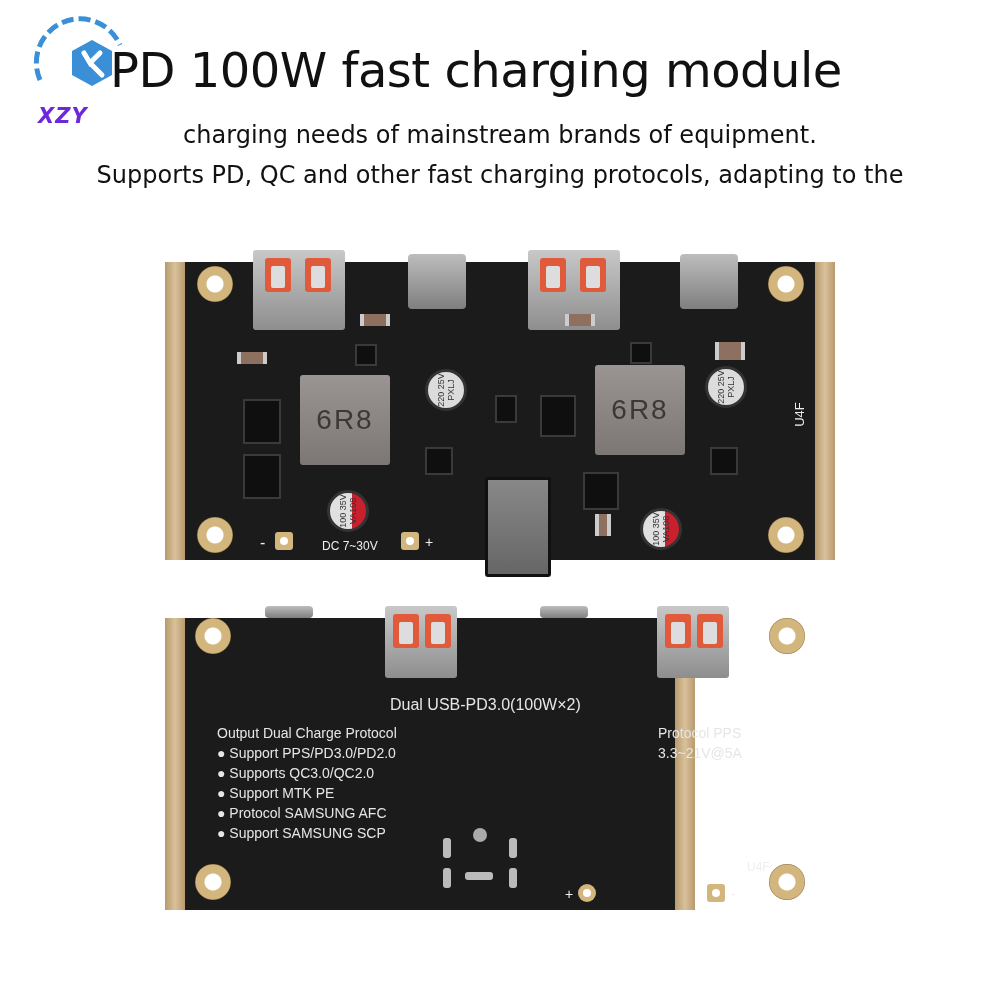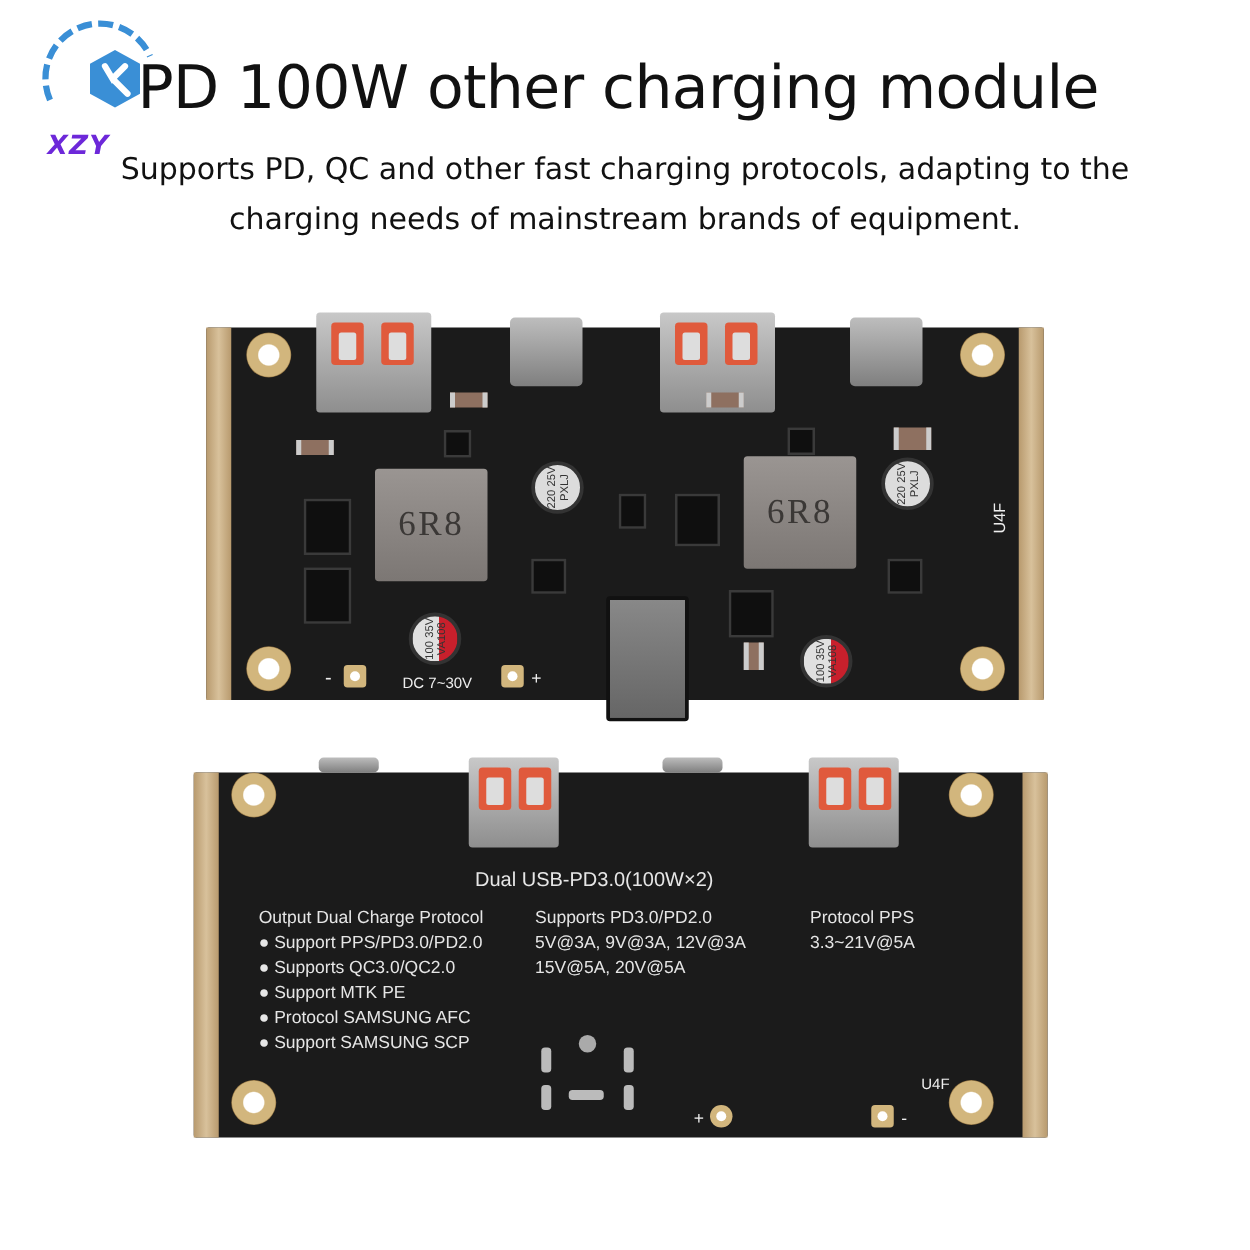--- a/index.html
+++ b/index.html
@@ -9,21 +9,21 @@
 .title{left:110px;top:42px;font-size:48px;color:#111;font-family:"DejaVu Sans",sans-serif;letter-spacing:-0.5px;white-space:nowrap}
 .sub{left:0;width:1000px;text-align:center;font-size:24px;color:#111;font-family:"DejaVu Sans",sans-serif;line-height:40px;top:115px}
 .brand{left:38px;top:104px;font-size:21px;font-weight:bold;font-style:italic;color:#6d28d9;font-family:"DejaVu Sans",sans-serif;letter-spacing:1px}
 .pcb{background:#1b1b1b;border-radius:2px}
 .edge{background:linear-gradient(90deg,#b89a6e,#d8c19b,#b89a6e);width:20px}
 .hole{width:36px;height:36px;border-radius:50%;background:radial-gradient(circle,#fff 0 8px,#d2b67d 9px 17px,#8a6b3a 18px);}
 .usbA{background:linear-gradient(#c8c8c8,#8e8e8e);border-radius:3px}
 .usbA .tab{position:absolute;top:8px;width:26px;height:34px;background:#e05a3c;border-radius:3px}
 .usbA .tab::after{content:"";position:absolute;left:6px;top:8px;width:14px;height:22px;background:#ddd;border-radius:2px}
 .usbC{background:linear-gradient(#bdbdbd,#7f7f7f);border-radius:4px}
-.ind{background:linear-gradient(#9a9592,#7c7774);border-radius:3px;color:#3b3836;font-size:28px;font-family:Liberation Serif, serif;display:flex;align-items:center;justify-content:center;letter-spacing:2px}
+.ind{background:linear-gradient(#9a9592,#7c7774);border-radius:3px;color:#3b3836;font-size:28px;font-family:Liberation Sans, sans-serif;display:flex;align-items:center;justify-content:center;letter-spacing:2px}
 .cap{border-radius:50%;background:#dcdcdc;border:3px solid #333;color:#333;font-size:9px;display:flex;align-items:center;justify-content:center;text-align:center;line-height:10px;transform:rotate(-90deg)}
 .capr{background:linear-gradient(#e0e0e0 60%,#c8202c 60%)}
 .chip{background:#0f0f0f;border:2px solid #3a3a3a}
 .smd{background:#8e7060;border-left:4px solid #ccc;border-right:4px solid #ccc}
 .silk{color:#eee;font-size:11px;white-space:nowrap}
 .btxt{color:#e6e6e6;font-size:14px;line-height:20px;white-space:nowrap}
 .pad{width:18px;height:18px;background:#d2b67d;border-radius:3px}
 .pad::after{content:"";display:block;width:8px;height:8px;margin:5px;border-radius:50%;background:#fff}
 .jack{background:linear-gradient(#888,#666);border:3px solid #111;border-radius:3px}
 </style>
@@ -32,24 +32,24 @@
 
 <div class="abs" style="left:20px;top:5px;width:120px;height:110px">
   <svg width="120" height="110" viewBox="0 0 120 110">
     <path d="M20 75 A42 42 0 1 1 100 40" fill="none" stroke="#3a8fd6" stroke-width="5" stroke-dasharray="12 5"></path>
     <polygon points="72,35 92,46 92,70 72,81 52,70 52,46" fill="#3a8fd6"></polygon>
     <path d="M64 48 L70 58 L80 48 M70 58 L82 70" stroke="#fff" stroke-width="5" fill="none" stroke-linecap="round"></path>
   </svg>
 </div>
 <div class="abs brand">XZY</div>
 
-<div class="abs title">PD 100W other charging module</div>
+<div class="abs title">PD 100W fast charging module</div>
 <div class="abs sub">
+  <div>charging needs of mainstream brands of equipment.</div>
   <div>Supports PD, QC and other fast charging protocols, adapting to the</div>
-  <div>charging needs of mainstream brands of equipment.</div>
 </div>
 
 <div class="abs pcb" style="left:165px;top:262px;width:670px;height:298px">
   <div class="abs edge" style="left:0;top:0;height:298px"></div>
   <div class="abs edge" style="right:0;top:0;height:298px"></div>
   <div class="abs hole" style="left:32px;top:4px"></div>
   <div class="abs hole" style="left:32px;top:255px"></div>
   <div class="abs hole" style="left:603px;top:4px"></div>
   <div class="abs hole" style="left:603px;top:255px"></div>
 
@@ -91,21 +91,21 @@
   <div class="abs jack" style="left:320px;top:215px;width:66px;height:100px"></div>
 
   <div class="abs silk" style="left:95px;top:272px;font-size:16px">-</div>
   <div class="abs pad" style="left:110px;top:270px"></div>
   <div class="abs silk" style="left:157px;top:277px;font-size:12px">DC 7~30V</div>
   <div class="abs pad" style="left:236px;top:270px"></div>
   <div class="abs silk" style="left:260px;top:272px;font-size:14px">+</div>
   <div class="abs silk" style="left:622px;top:145px;font-size:13px;transform:rotate(-90deg)">U4F</div>
 </div>
 
-<div class="abs pcb" style="left:155px;top:618px;width:683px;height:292px">
+<div class="abs pcb" style="left:165px;top:618px;width:530px;height:292px">
   <div class="abs edge" style="left:0;top:0;height:292px"></div>
   <div class="abs edge" style="right:0;top:0;height:292px"></div>
   <div class="abs hole" style="left:30px;top:0"></div>
   <div class="abs hole" style="left:30px;top:246px"></div>
   <div class="abs hole" style="left:604px;top:0"></div>
   <div class="abs hole" style="left:604px;top:246px"></div>
 
   <div class="abs usbC" style="left:100px;top:-12px;width:48px;height:12px"></div>
   <div class="abs usbA" style="left:220px;top:-12px;width:72px;height:72px">
       <div class="tab" style="left:8px"></div>
@@ -121,25 +121,20 @@
 
   <div class="abs" style="left:52px;top:105px">
     <div class="btxt">Output Dual Charge Protocol</div>
     <div class="btxt">● <span>Support PPS/PD3.0/PD2.0</span></div>
     <div class="btxt">● <span>Supports QC3.0/QC2.0</span></div>
     <div class="btxt">● <span>Support MTK PE</span></div>
     <div class="btxt">● <span>Protocol SAMSUNG AFC</span></div>
     <div class="btxt">● <span>Support SAMSUNG SCP</span></div>
   </div>
 
-  <div class="abs" style="left:273px;top:105px">
-    <div class="btxt">Supports PD3.0/PD2.0</div>
-    <div class="btxt">5V@3A, 9V@3A, 12V@3A</div>
-    <div class="btxt">15V@5A, 20V@5A</div>
-  </div>
 
   <div class="abs" style="left:493px;top:105px">
     <div class="btxt">Protocol PPS</div>
     <div class="btxt">3.3~21V@5A</div>
   </div>
 
   <div class="abs" style="left:270px;top:210px;width:90px;height:70px">
     <div class="abs" style="left:38px;top:0;width:14px;height:14px;border-radius:50%;background:#aaa"></div>
     <div class="abs" style="left:8px;top:10px;width:8px;height:20px;background:#bbb;border-radius:3px"></div>
     <div class="abs" style="left:74px;top:10px;width:8px;height:20px;background:#bbb;border-radius:3px"></div>

